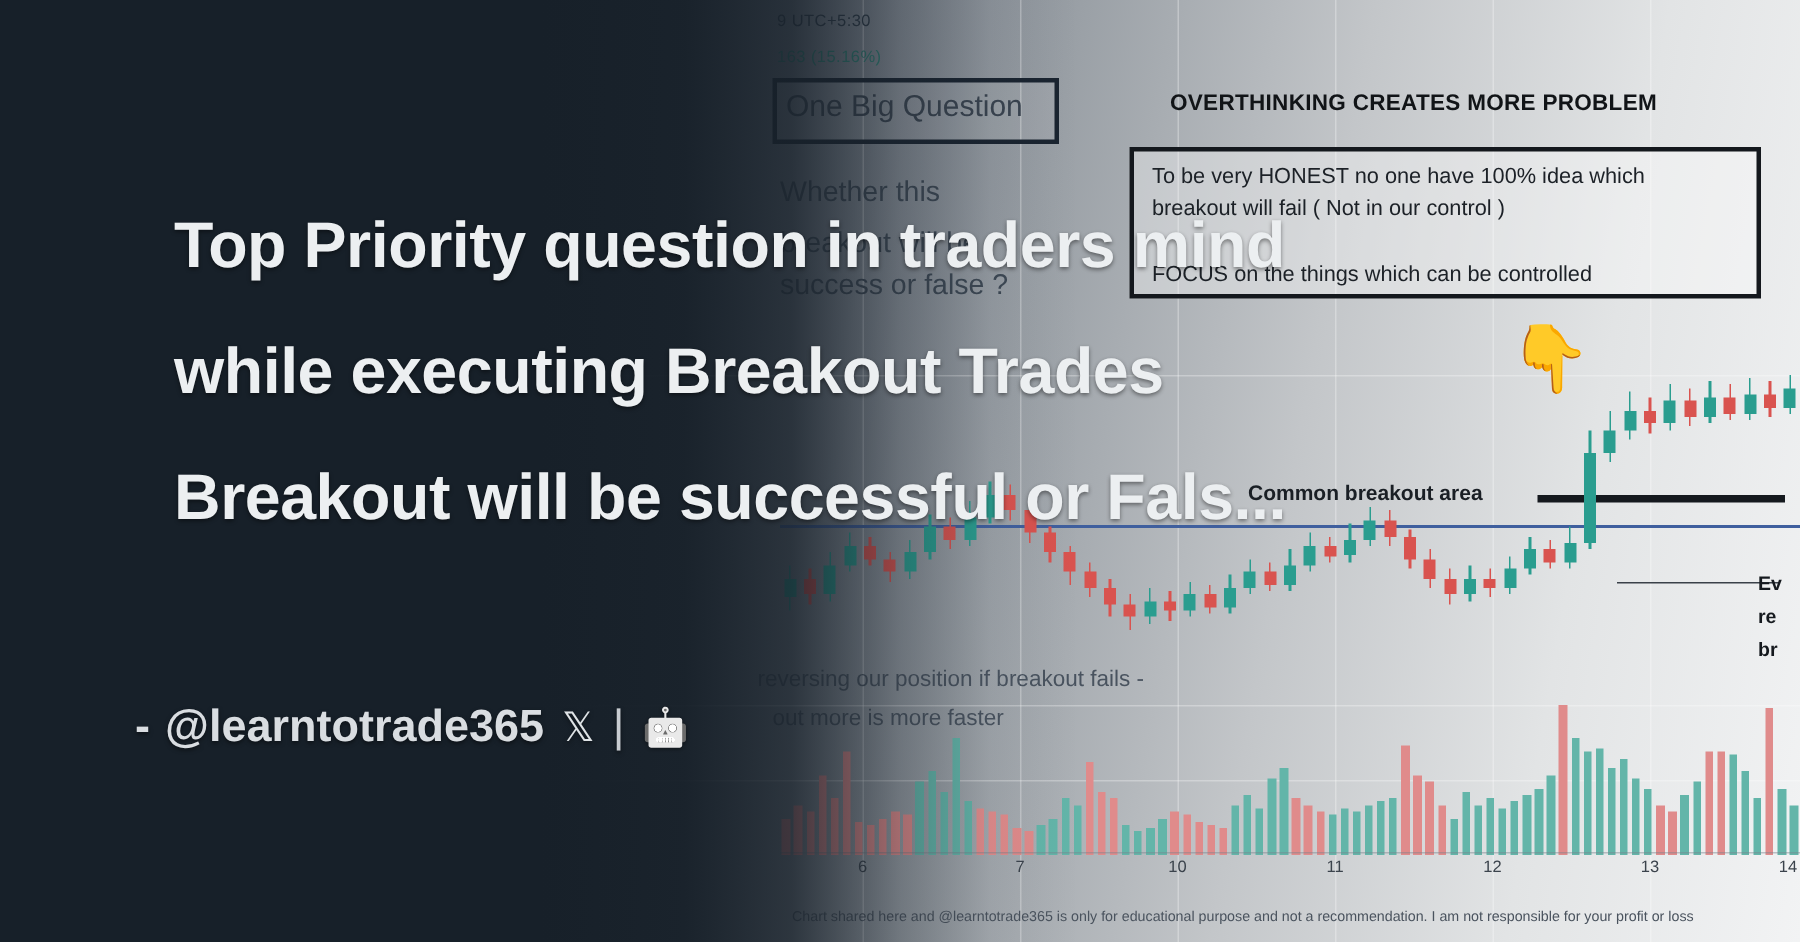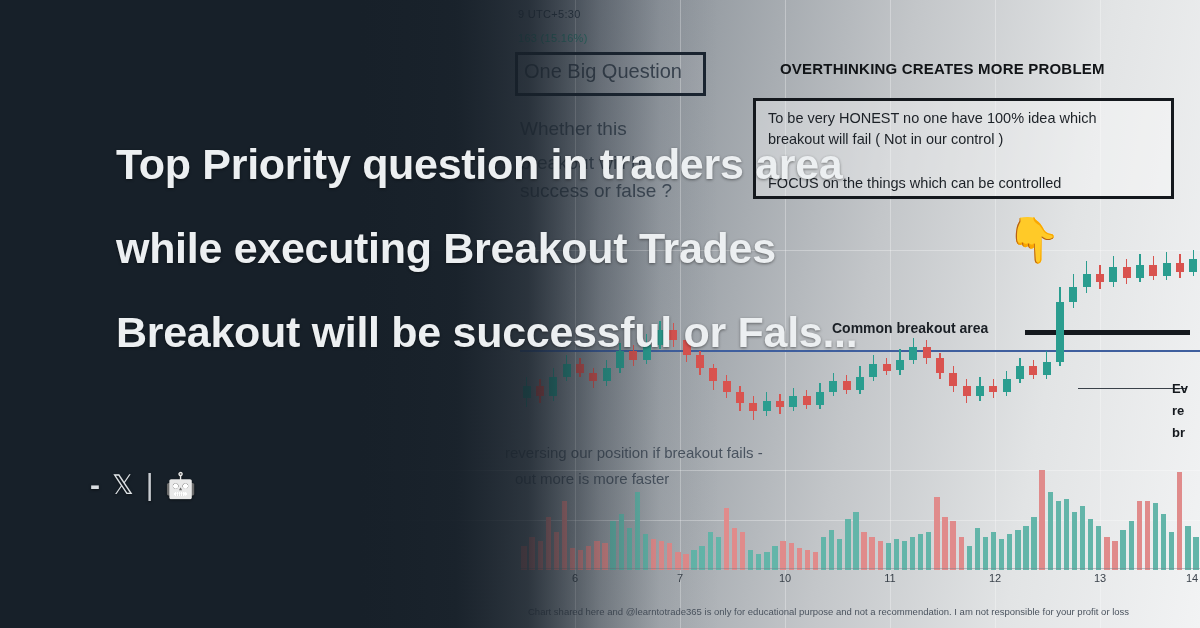--- a/index.html
+++ b/index.html
@@ -583,26 +583,27 @@
         <span class="xt" style="left: 580px;">13</span>
         <span class="xt" style="left: 672px;">14</span>
       </div>
 
     <div id="disclaimer">Chart shared here and @learntotrade365 is only for educational purpose and not a recommendation. I am not responsible for your profit or loss</div>
   </div>
 
   <div id="overlay"></div>
 
   <div id="fg">
-    <div class="headline" id="hl1">Top Priority question in traders area</div>
+    <div class="headline" id="hl1">Top Priority question in traders mind</div>
     <div class="headline" id="hl3">Breakout will be successful or Fals...</div>
     <div class="headline" id="hl2">while executing Breakout Trades</div>
 
     <div class="point-emoji">👇</div>
 
     <div id="attribution">
       <span>-</span>
+      <span style="margin-left:10px">@learntotrade365</span>
       <span class="xglyph">𝕏</span>
       <span class="sep">|</span>
       <span class="bot">🤖</span>
     </div>
   </div>
 </div>
 
 </body></html>

